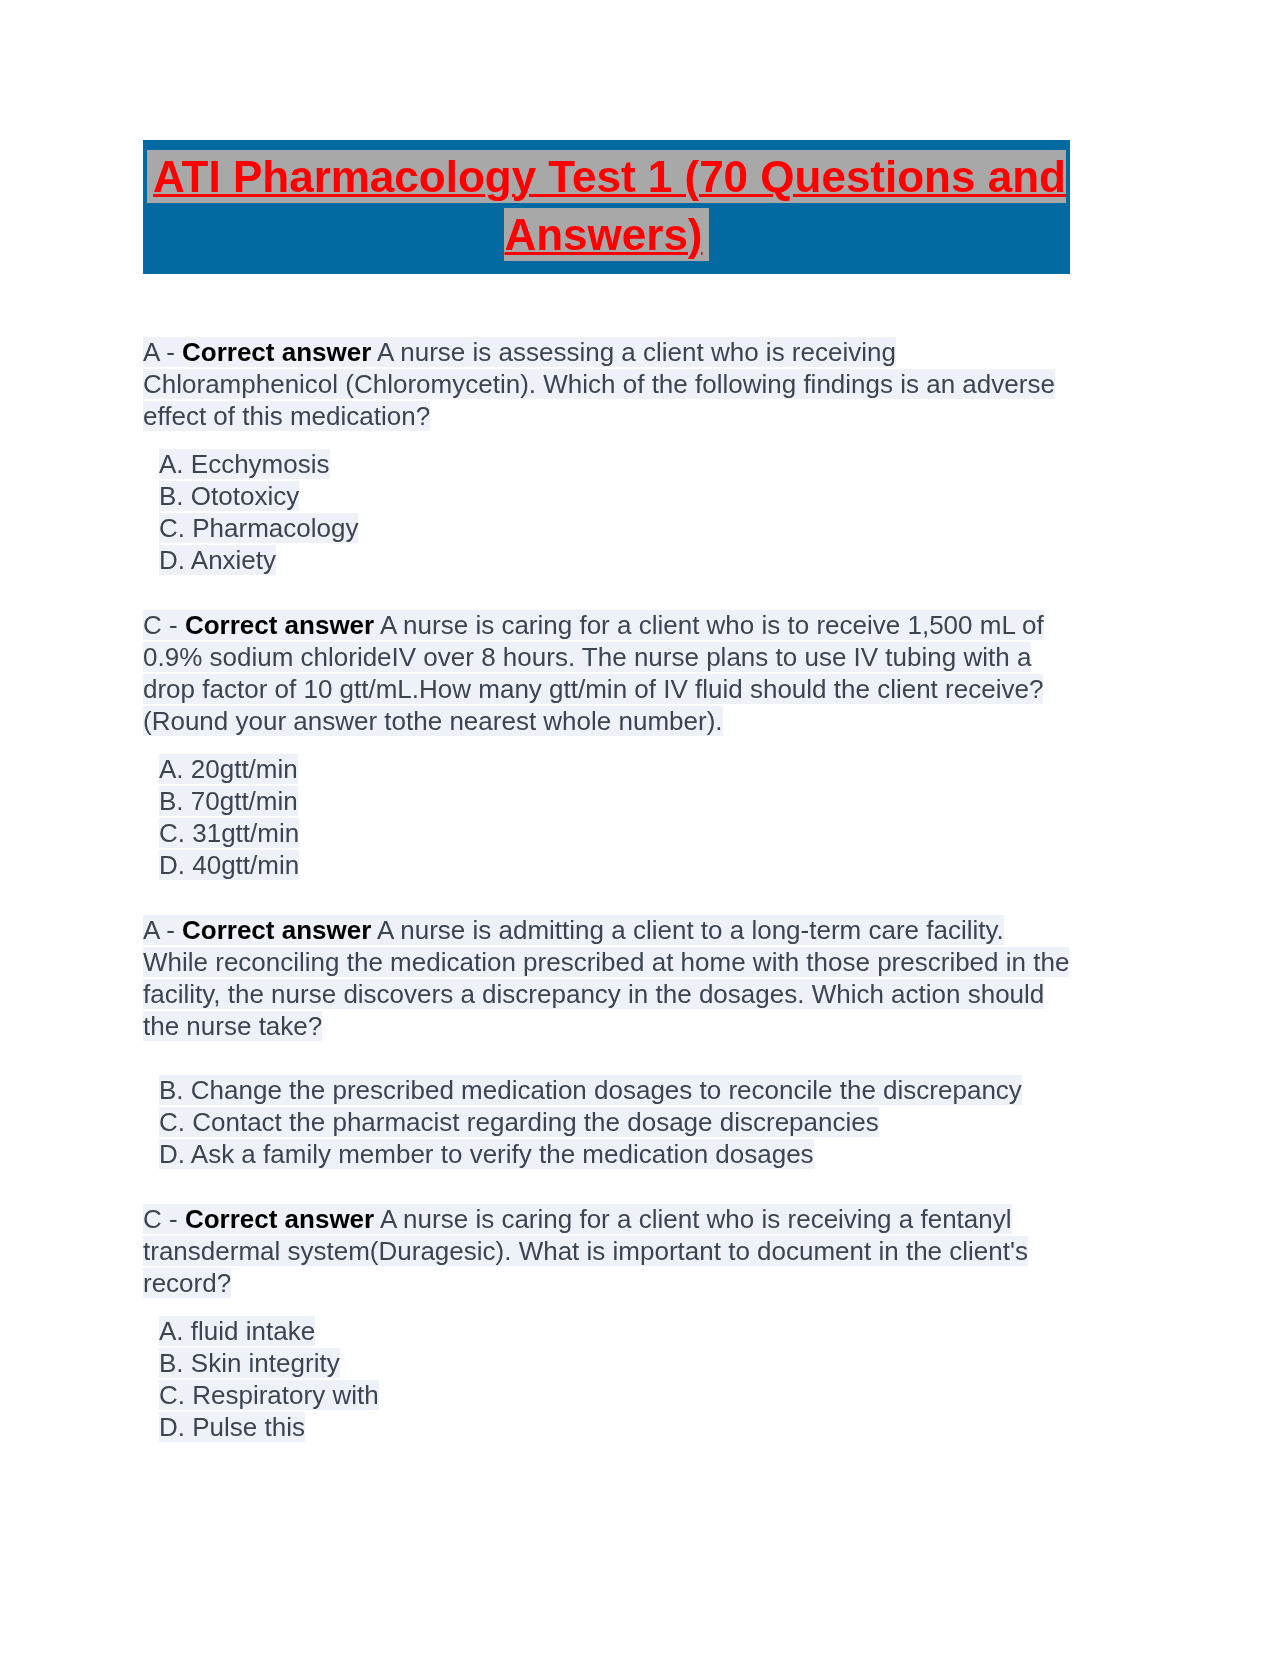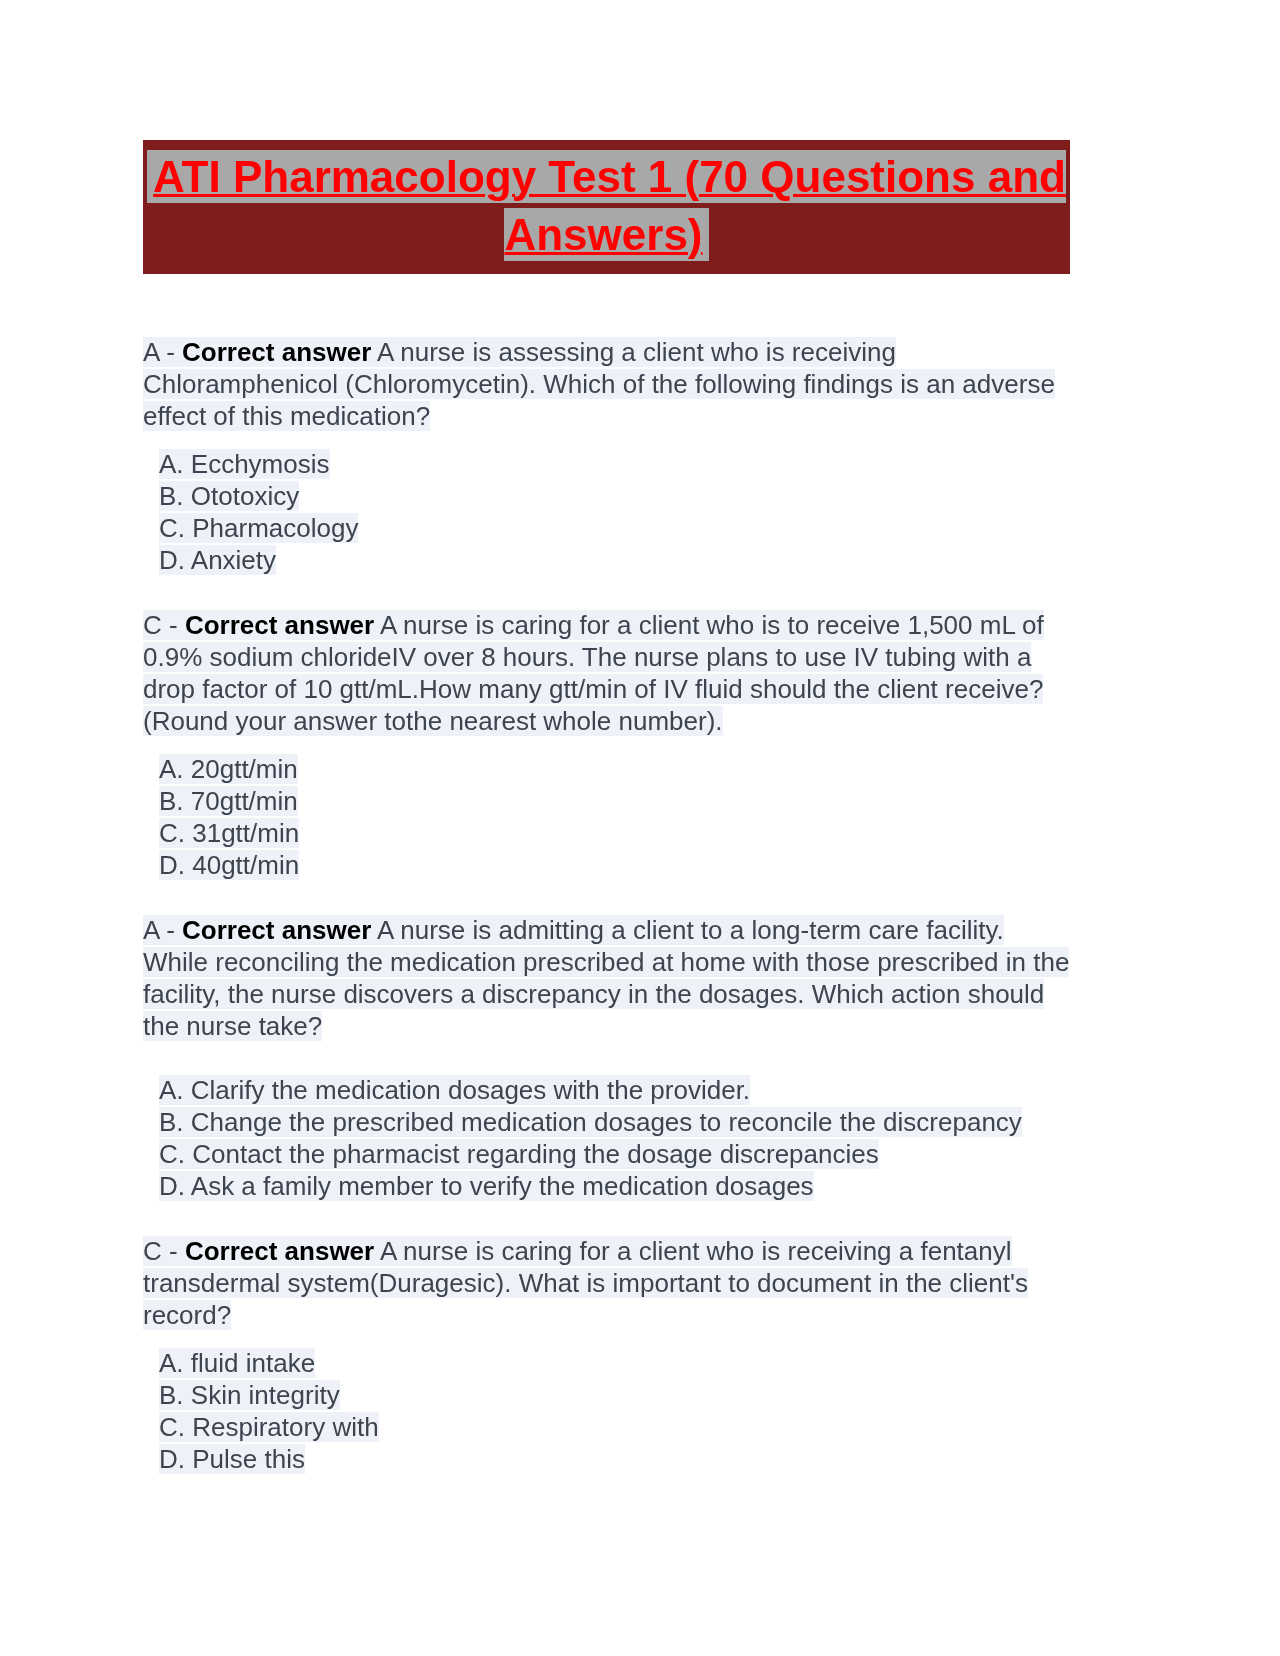--- a/index.html
+++ b/index.html
@@ -9,21 +9,21 @@
     background: #ffffff;
   }
   .page {
     width: 1280px;
     min-height: 1656px;
     background: #ffffff;
     font-family: "Liberation Sans", "DejaVu Sans", sans-serif;
     padding: 140px 210px 60px 143px;
   }
   .title-block {
-    background: #7f1d1d;
+    background: #0369a1;
     text-align: center;
     padding: 8px 4px 10px 4px;
     margin-bottom: 62px;
   }
   .title-text {
     display: inline;
     background: #a8a8a8;
     color: #ff0000;
     font-size: 44px;
     font-weight: bold;
@@ -83,21 +83,20 @@
       <div class="option-line"><span class="hl">A. 20gtt/min</span></div>
       <div class="option-line"><span class="hl">B. 70gtt/min</span></div>
       <div class="option-line"><span class="hl">C. 31gtt/min</span></div>
       <div class="option-line"><span class="hl">D. 40gtt/min</span></div>
     </div>
   </div>
 
   <div class="question">
     <p class="qpara"><span class="hl"><span>A - </span><span class="correct">Correct answer</span><span> A nurse is admitting a client to a long-term care facility. While reconciling the medication prescribed at home with those prescribed in the facility, the nurse discovers a discrepancy in the dosages. Which action should the nurse take?</span></span></p>
     <div class="options gap">
-      <div class="option-line"><span class="hl">A. Clarify the medication dosages with the provider.</span></div>
       <div class="option-line"><span class="hl">B. Change the prescribed medication dosages to reconcile the discrepancy</span></div>
       <div class="option-line"><span class="hl">C. Contact the pharmacist regarding the dosage discrepancies</span></div>
       <div class="option-line"><span class="hl">D. Ask a family member to verify the medication dosages</span></div>
     </div>
   </div>
 
   <div class="question">
     <p class="qpara"><span class="hl"><span>C - </span><span class="correct">Correct answer</span><span> A nurse is caring for a client who is receiving a fentanyl transdermal system(Duragesic). What is important to document in the client's record?</span></span></p>
     <div class="options">
       <div class="option-line"><span class="hl">A. fluid intake</span></div>

